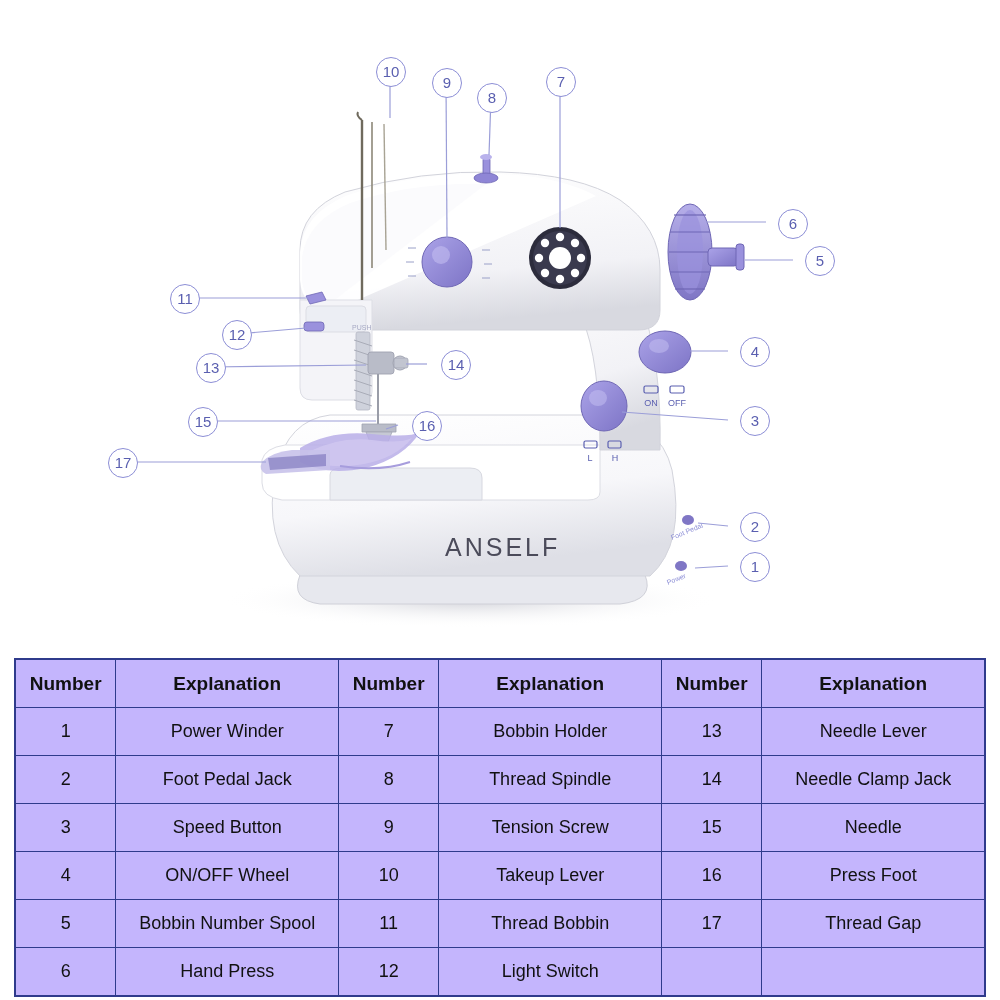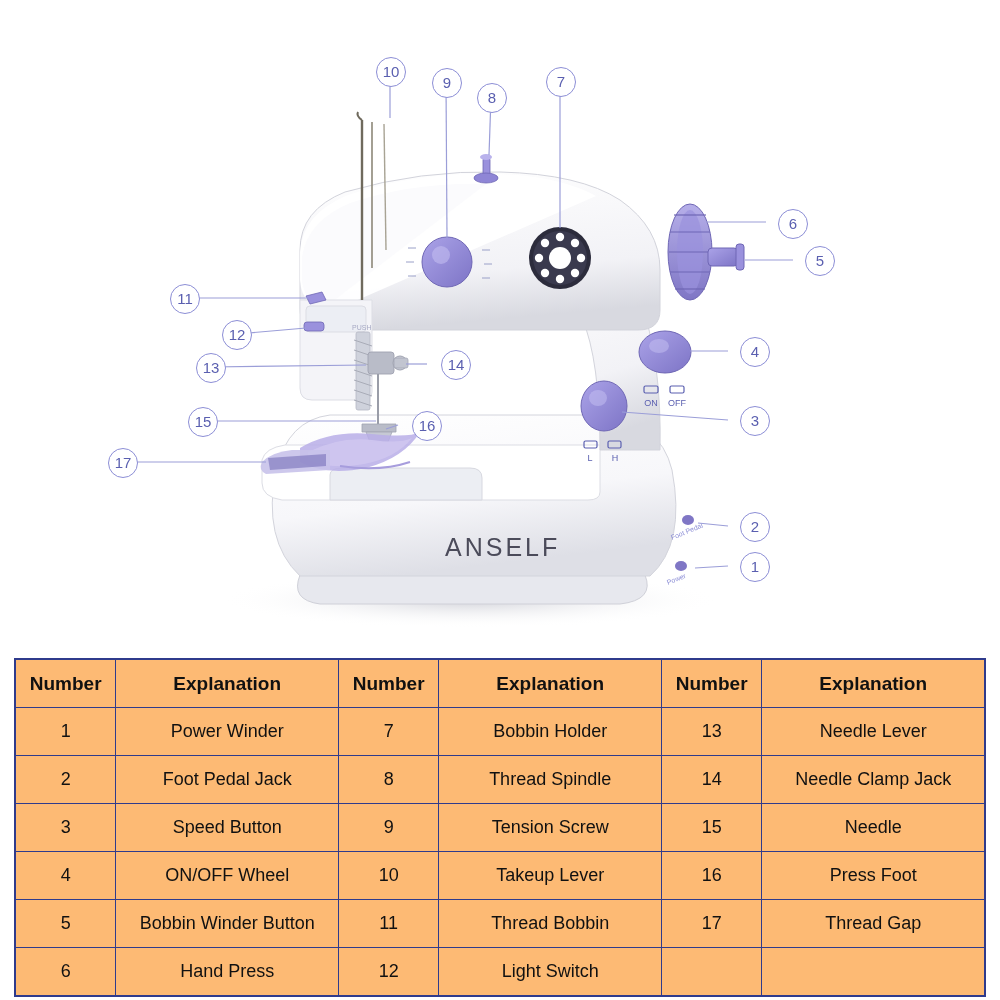--- a/index.html
+++ b/index.html
@@ -41,21 +41,21 @@
   }
 
   
   #legend {
     position: absolute;
     left: 14px;
     top: 658px;
     width: 972px;
     border-collapse: collapse;
     border: 2.5px solid #2f3b8c;
-    background: #fdba74;
+    background: #c4b5fd;
   }
   #legend td, #legend th {
     border: 1.5px solid #2f3b8c;
     text-align: center;
     font-family: "Liberation Sans", sans-serif;
     color: #111111;
     font-weight: normal;
     padding: 0;
     height: 47px;
   }
@@ -349,21 +349,21 @@
     <tr>
       <td>4</td>
       <td>ON/OFF Wheel</td>
       <td>10</td>
       <td>Takeup Lever</td>
       <td>16</td>
       <td>Press Foot</td>
     </tr>
     <tr>
       <td>5</td>
-      <td>Bobbin Winder Button</td>
+      <td>Bobbin Number Spool</td>
       <td>11</td>
       <td>Thread Bobbin</td>
       <td>17</td>
       <td>Thread Gap</td>
     </tr>
     <tr>
       <td>6</td>
       <td>Hand Press</td>
       <td>12</td>
       <td>Light Switch</td>

